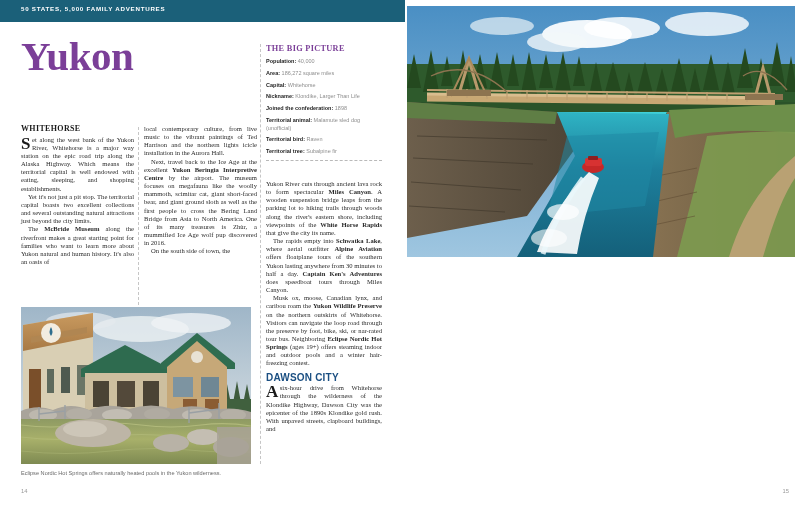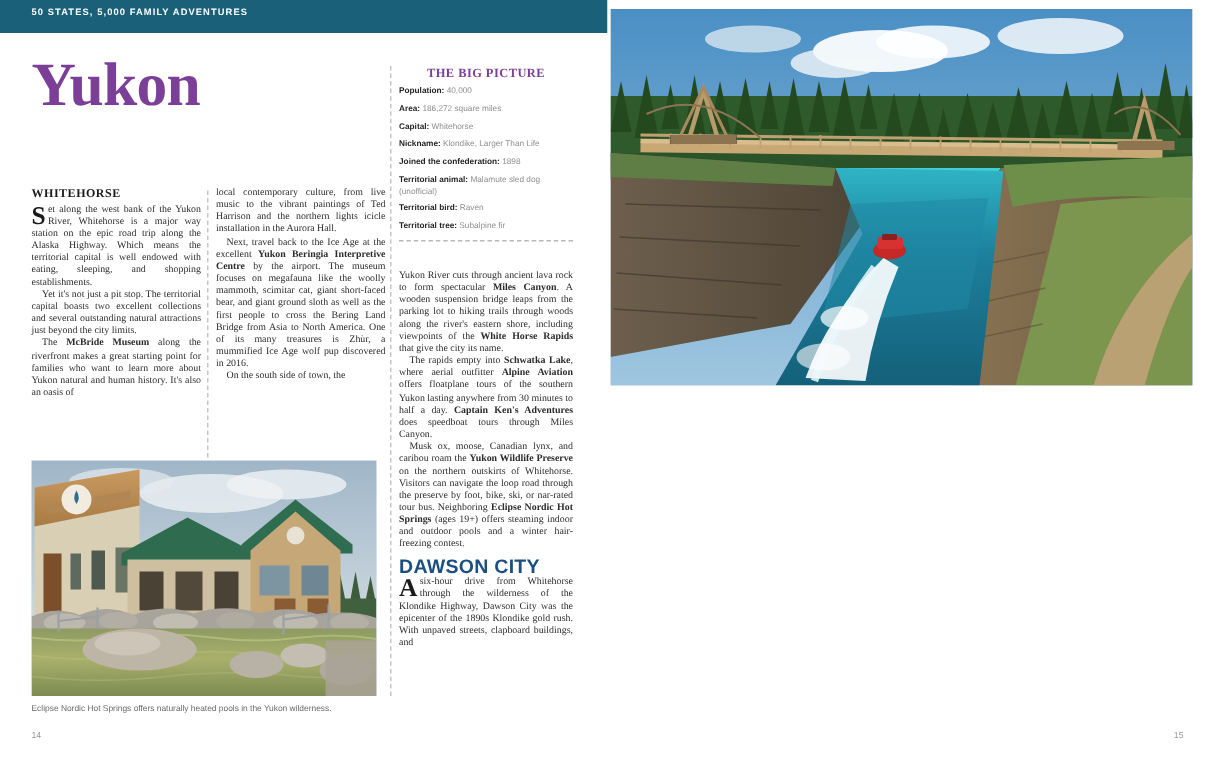--- a/index.html
+++ b/index.html
@@ -42,40 +42,40 @@
 
   
   .col{position:absolute;font-size:6.6px;line-height:8.15px;color:#2b2b2b;text-align:justify;}
   .col p{margin:0;text-indent:7px;}
   .col p.first{text-indent:0;}
   .sec-head{
     font-family:"Liberation Serif", serif;
     font-weight:bold;font-size:8px;letter-spacing:0.35px;
     color:#1a1a1a;margin:0 0 2.5px 0;text-indent:0;
   }
-  .sec-head.blue{color:#1b4f82;font-family:"Liberation Sans",sans-serif;font-size:13px;letter-spacing:0.2px;}
+  .sec-head.blue{color:#1b4f82;font-family:"Liberation Sans",sans-serif;font-size:10px;letter-spacing:0.2px;}
   b{font-weight:bold;}
   .dropcap{
     float:left;font-size:17px;line-height:13px;font-weight:bold;
     padding:1px 1.5px 0 0;color:#1a1a1a;
   }
 
   .col1{top:125px;left:21px;width:113px;}
   .col2{top:125px;left:144px;width:113px;}
   .col3{top:180px;left:266px;width:116px;}
 
   
   .factbox{
     position:absolute;top:44px;left:266px;width:116px;
     font-family:"Liberation Sans", sans-serif;
   }
   .factbox-title{
     font-family:"Liberation Serif", serif;
     font-weight:bold;font-size:8.3px;letter-spacing:0.3px;
-    color:#7b3f98;margin-bottom:5px;text-align:center;
+    color:#7b3f98;margin-bottom:5px;
   }
   .fact{
     font-size:5.5px;line-height:7.6px;color:#8e8e8e;margin-bottom:4.2px;
   }
   .fact b{color:#1f1f1f;font-weight:bold;}
   .factbox-rule{
     margin-top:3px;border-top:1px dashed #b9b9b9;height:0;
   }
   .vrule{
     position:absolute;border-left:1px dashed #c6c6c6;width:0;

